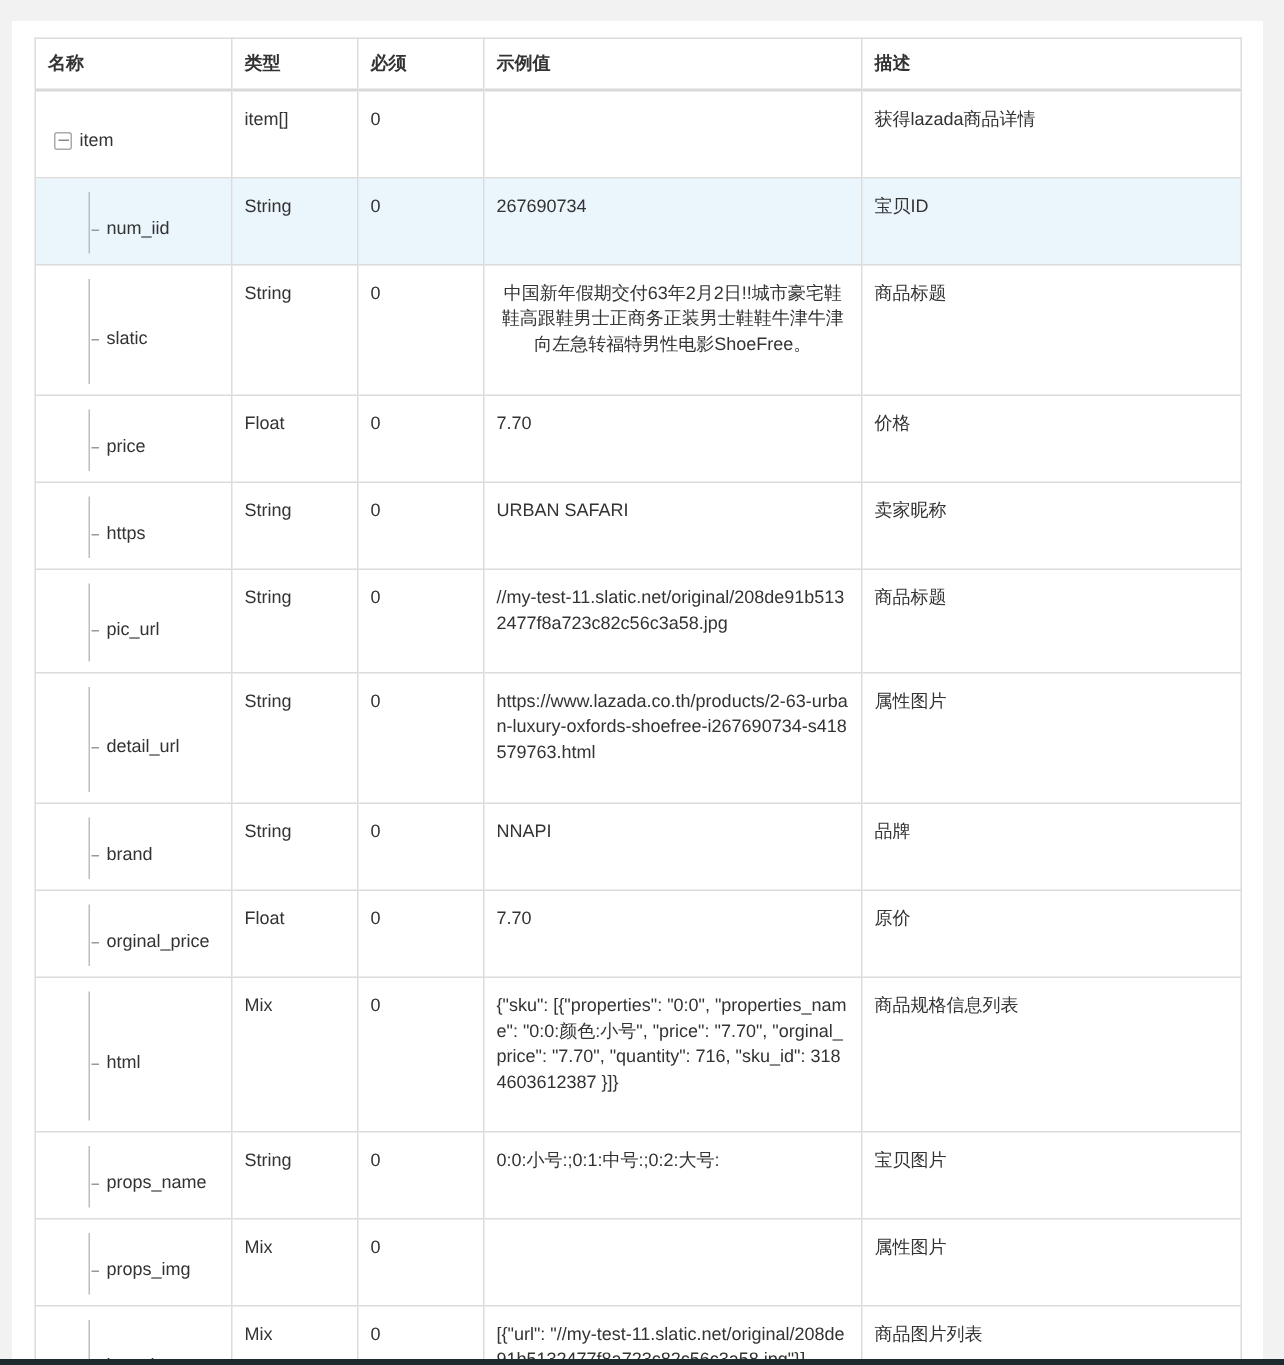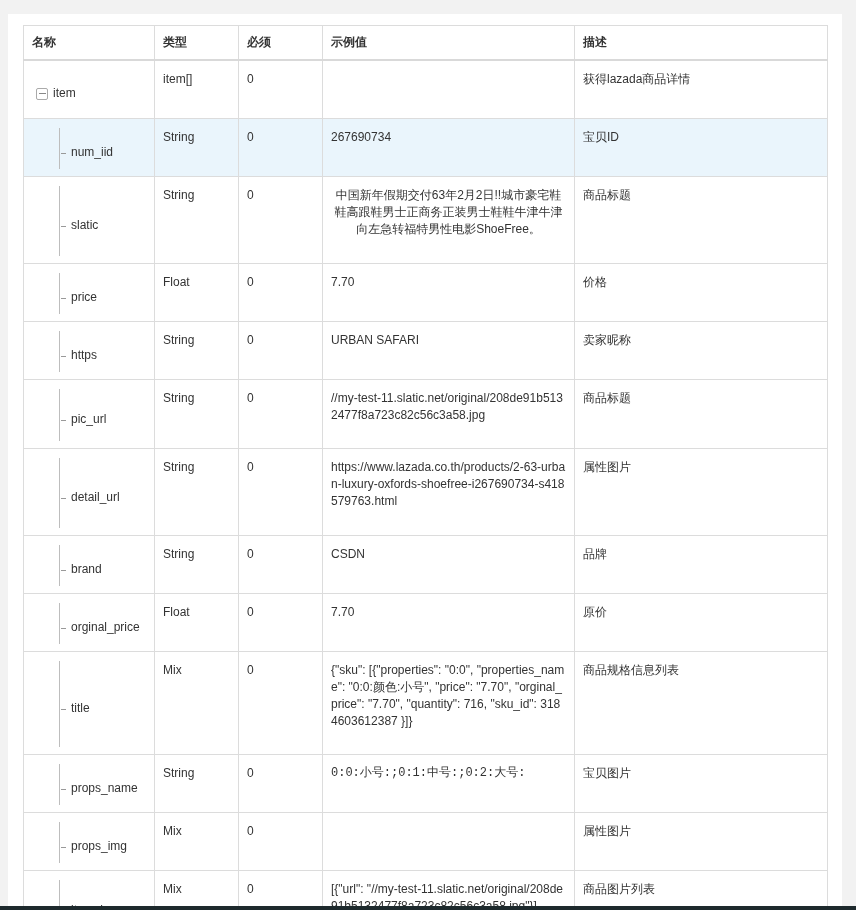--- a/index.html
+++ b/index.html
@@ -173,60 +173,60 @@
         <tr style="height: 40px;">
           <td class="name-cell">
             <div class="name-inner" style="height:39px">
               <span class="tree-line"></span>
               <span class="tree-tick" style="top:24px"></span>
               <span class="child-label">brand</span>
             </div>
           </td>
           <td>String</td>
           <td>0</td>
-          <td style="word-break: break-all;">CSDN</td>
+          <td style="word-break: break-all;">NNAPI</td>
           <td>品牌</td>
         </tr>
         <tr style="height: 40px;">
           <td class="name-cell">
             <div class="name-inner" style="height:39px">
               <span class="tree-line"></span>
               <span class="tree-tick" style="top:24px"></span>
               <span class="child-label">orginal_price</span>
             </div>
           </td>
           <td>Float</td>
           <td>0</td>
           <td style="word-break: break-all;">7.70</td>
           <td>原价</td>
         </tr>
         <tr style="height: 85px;">
           <td class="name-cell">
             <div class="name-inner" style="height:84px">
               <span class="tree-line"></span>
               <span class="tree-tick" style="top:47px"></span>
-              <span class="child-label">title</span>
+              <span class="child-label">html</span>
             </div>
           </td>
           <td>Mix</td>
           <td>0</td>
           <td style="word-break: break-all;">{"sku": [{"properties": "0:0", "properties_name": "0:0:颜色:小号", "price": "7.70", "orginal_price": "7.70", "quantity": 716, "sku_id": 3184603612387 }]}</td>
           <td>商品规格信息列表</td>
         </tr>
         <tr style="height: 40px;">
           <td class="name-cell">
             <div class="name-inner" style="height:39px">
               <span class="tree-line"></span>
               <span class="tree-tick" style="top:24px"></span>
               <span class="child-label">props_name</span>
             </div>
           </td>
           <td>String</td>
           <td>0</td>
-          <td style="word-break: break-all; font-family: Liberation Mono, monospace;">0:0:小号:;0:1:中号:;0:2:大号:</td>
+          <td style="word-break: break-all;">0:0:小号:;0:1:中号:;0:2:大号:</td>
           <td>宝贝图片</td>
         </tr>
         <tr style="height: 40px;">
           <td class="name-cell">
             <div class="name-inner" style="height:39px">
               <span class="tree-line"></span>
               <span class="tree-tick" style="top:24px"></span>
               <span class="child-label">props_img</span>
             </div>
           </td>

